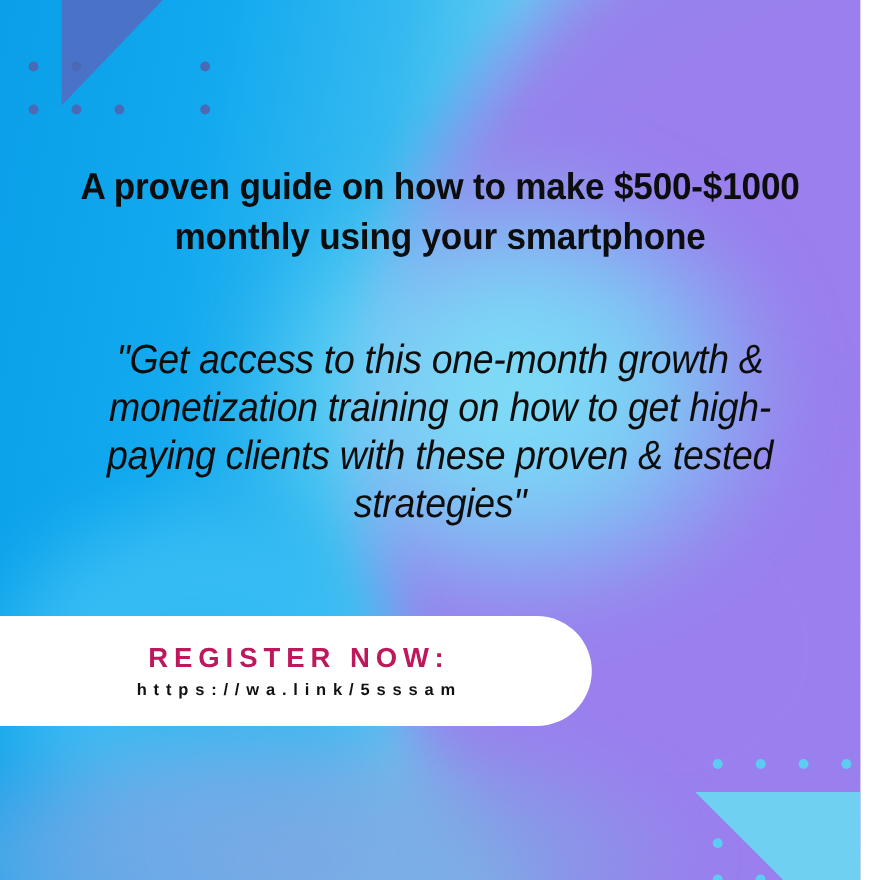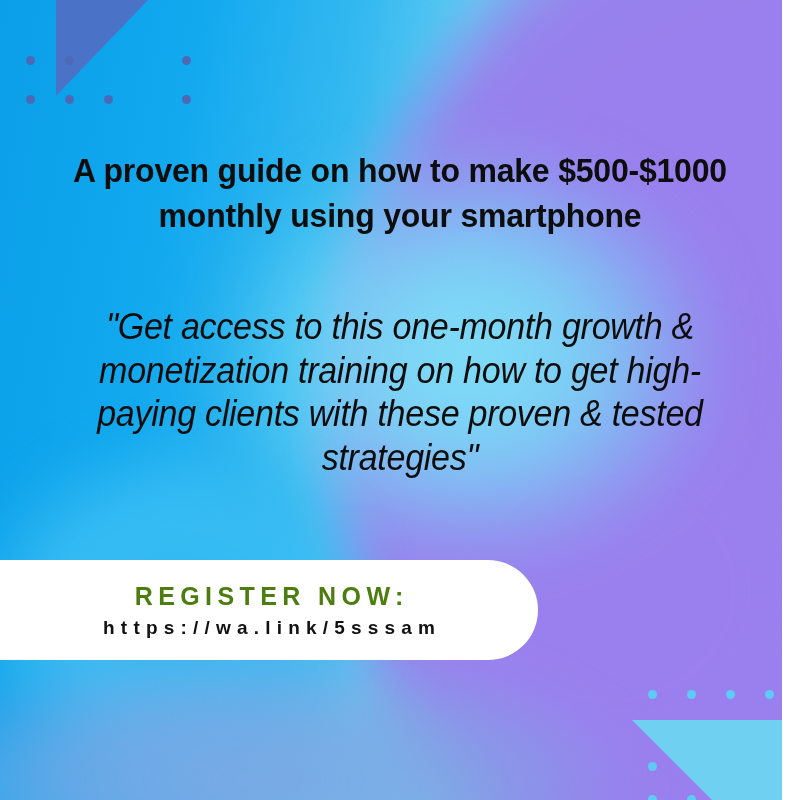--- a/index.html
+++ b/index.html
@@ -160,31 +160,31 @@
     background: #ffffff;
     border-radius: 50px;
     display: flex;
     flex-direction: column;
     align-items: center;
     justify-content: center;
     box-sizing: border-box;
     padding-left: 60px;
   }
   .cta-title {
-    color: #4d7c0f;
+    color: #be185d;
     font-size: 25px;
     font-weight: bold;
     letter-spacing: 5.4px;
     line-height: 1;
     margin-bottom: 9px;
     text-indent: 5.4px;
   }
   .cta-url {
     color: #111111;
-    font-size: 19px;
+    font-size: 15px;
     font-weight: bold;
     letter-spacing: 6.2px;
     line-height: 1;
     text-indent: 6.2px;
   }
 </style>
 </head>
 <body>
 
 <div id="poster">

